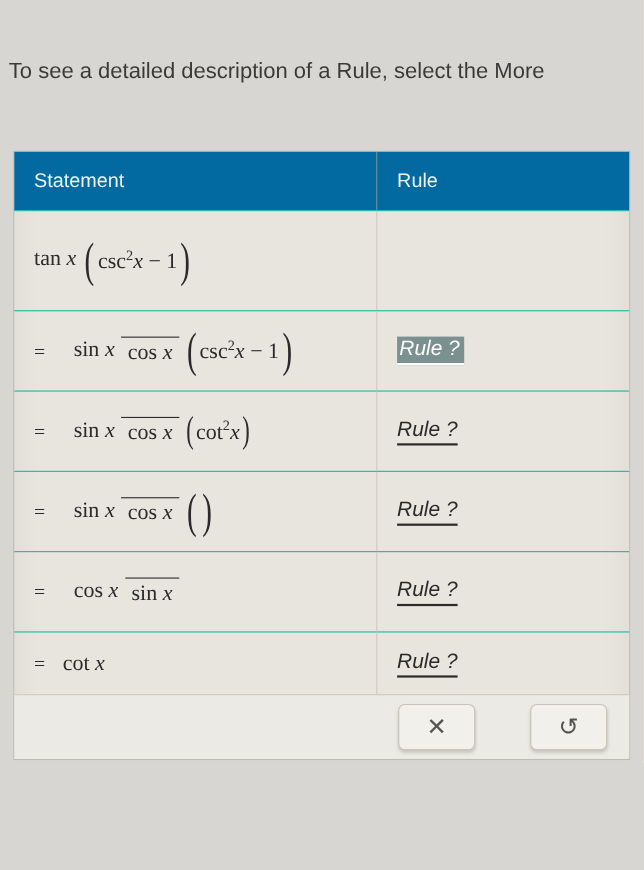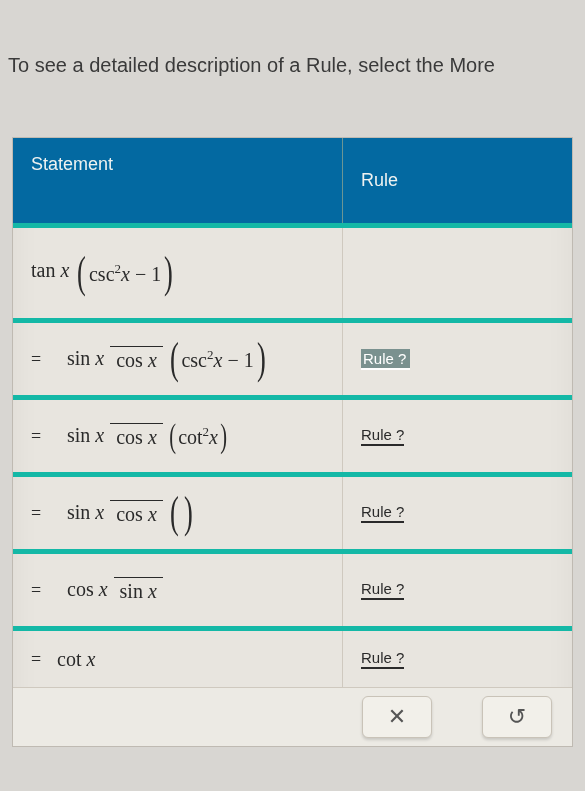--- a/index.html
+++ b/index.html
@@ -29,48 +29,49 @@
       color: #eef2f1;
       font-size: 18px;
     }
     .th-statement {
       flex: 0 0 330px;
       padding: 16px 18px;
       border-right: 1px solid #6b9694;
     }
     .th-rule {
       flex: 1;
-      padding: 32px 18px;
+      padding: 16px 18px;
     }
     .row {
       display: flex;
-      border-top: 5px solid #14b8a6;
+      border-top: 1px solid #14b8a6;
     }
     .cell-statement {
       flex: 0 0 330px;
       border-right: 1px solid #cfc9bf;
       padding: 14px 18px;
       font-family: 'Times New Roman', serif;
       font-size: 20px;
       color: #2a2a2a;
       display: flex;
       align-items: center;
       min-height: 72px;
     }
     .cell-rule {
       flex: 1;
       display: flex;
       align-items: center;
       padding: 0 18px;
     }
     .rule-link {
       font-family: Arial, sans-serif;
-      font-size: 15px;
+      font-size: 19px;
       color: #2a2a2a;
       border-bottom: 2px solid #2a2a2a;
+      font-style: italic;
       cursor: pointer;
       padding-bottom: 1px;
     }
     .rule-link.active {
       background: #7a918f;
       color: #fff;
       border-bottom: 2px solid #fff;
       padding: 1px 4px 1px 2px;
     }
     .eq-prefix {

